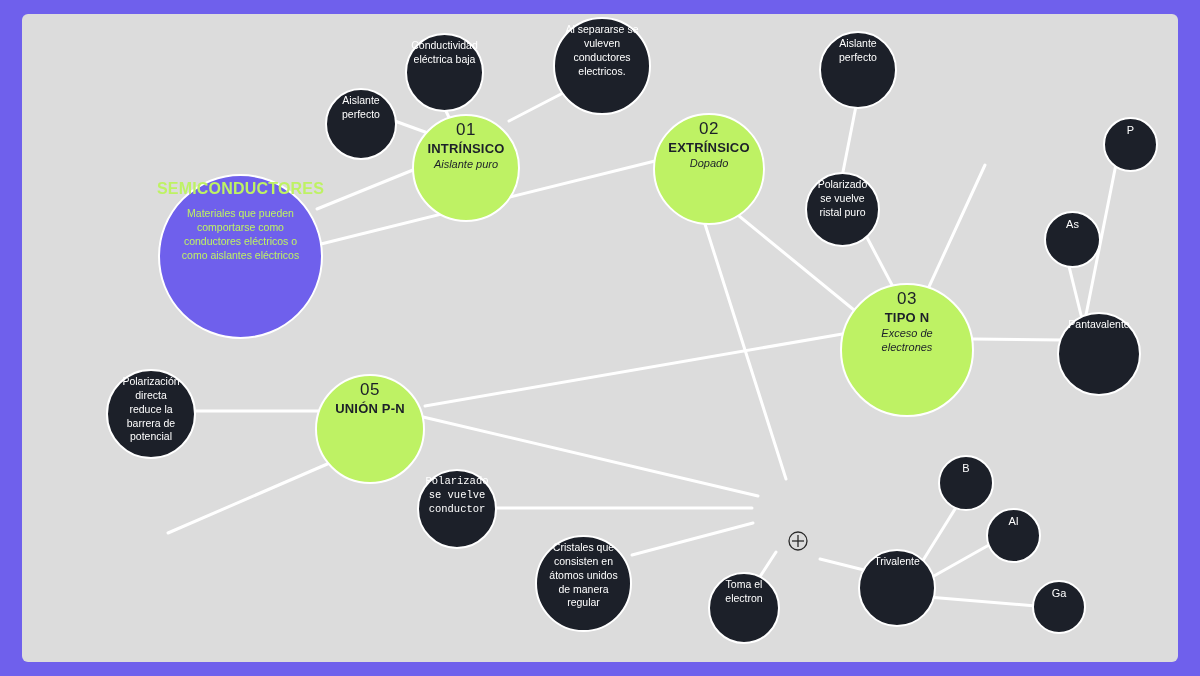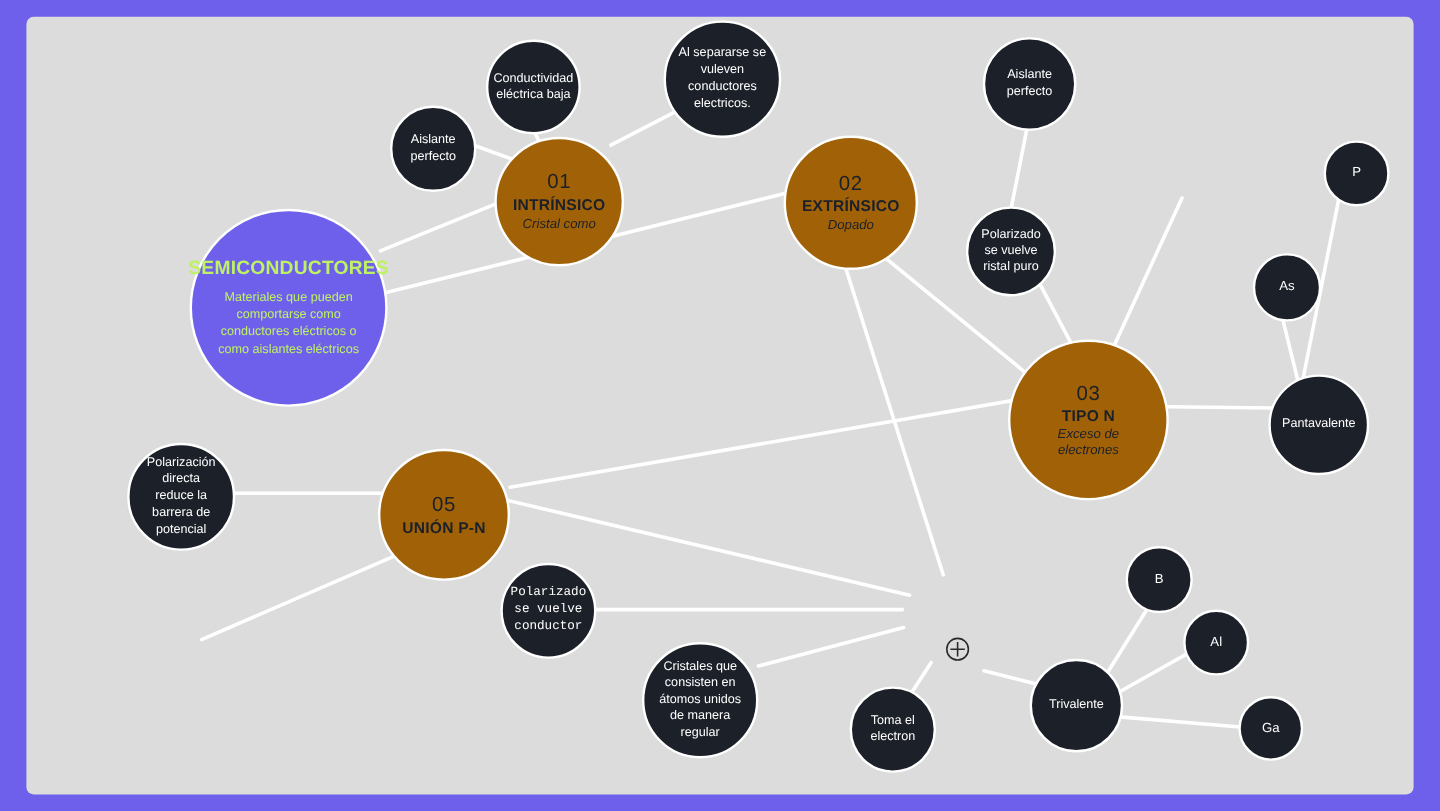--- a/index.html
+++ b/index.html
@@ -33,32 +33,31 @@
     width: 1156px;
     height: 648px;
     pointer-events: none;
   }
   .node {
     position: absolute;
     border-radius: 50%;
     display: flex;
     flex-direction: column;
     align-items: center;
-    justify-content: center;
     text-align: center;
     padding: 4px;
     line-height: 1.18;
   }
   .node.central {
     background: #6F60EC;
     color: #bef264;
     border: 2px solid #ffffff;
   }
   .node.main {
-    background: #a16207;
+    background: #bef264;
     color: #1C2029;
     border: 2px solid #ffffff;
   }
   .node.leaf {
     background: #1C2029;
     color: #ffffff;
     border: 2px solid #ffffff;
   }
   .central-title {
     font-size: 16px;
@@ -160,21 +159,21 @@
     </svg>
 
     <div class="node central" style="left:136px; top:160px; width:165px; height:165px;">
       <div class="central-title">SEMICONDUCTORES</div>
       <div class="central-desc">Materiales que pueden comportarse como conductores eléctricos o como aislantes eléctricos</div>
     </div>
 
     <div class="node main" style="left:390px; top:100px; width:108px; height:108px;">
       <div class="main-num">01</div>
       <div class="main-title">INTRÍNSICO</div>
-      <div class="main-sub">Cristal como</div>
+      <div class="main-sub">Aislante puro</div>
     </div>
 
     <div class="node main" style="left:631px; top:99px; width:112px; height:112px;">
       <div class="main-num">02</div>
       <div class="main-title">EXTRÍNSICO</div>
       <div class="main-sub">Dopado</div>
     </div>
 
     <div class="node main" style="left:818px; top:269px; width:134px; height:134px;">
       <div class="main-num">03</div>

